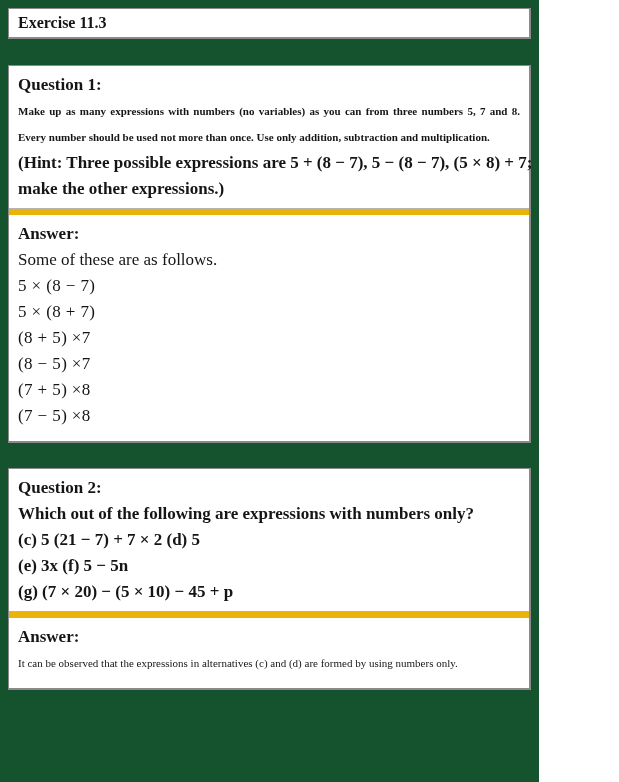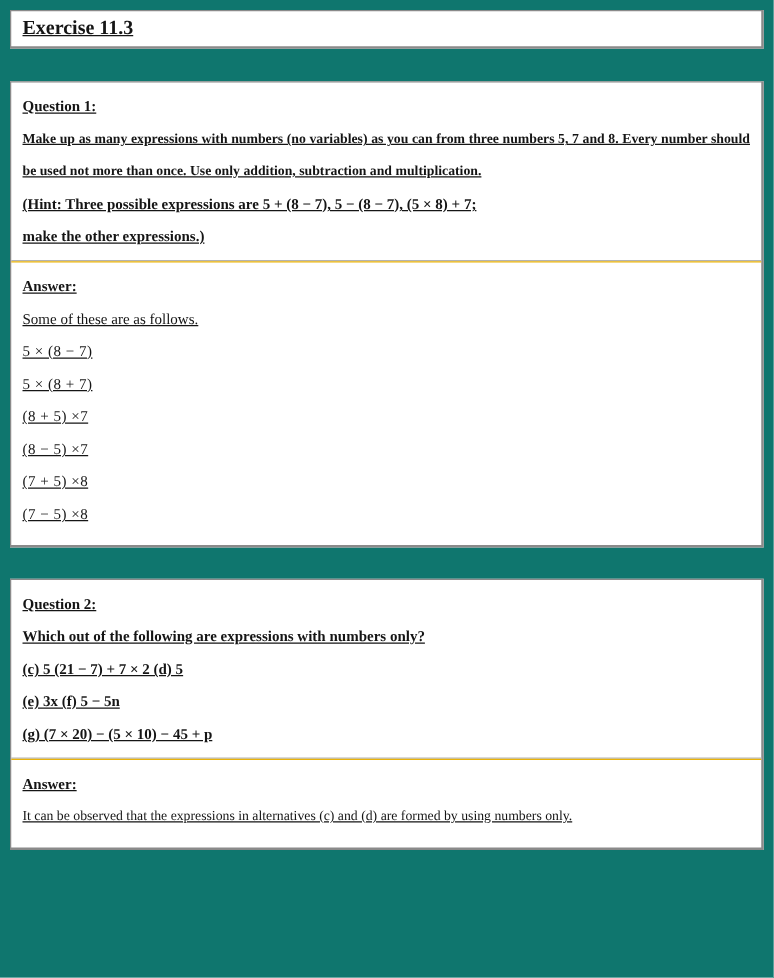--- a/index.html
+++ b/index.html
@@ -4,45 +4,44 @@
 <style>
   * { margin: 0; padding: 0; box-sizing: border-box; }
   html, body {
     width: 619px;
     height: 782px;
     background: #ffffff;
     font-family: "Liberation Serif", serif;
     color: #151515;
   }
   .page {
-    width: 619px;
+    width: 539px;
     height: 782px;
     padding: 8px;
-    background: #0f766e;
-    text-decoration: underline;
+    background: #14532d;
   }
   .box {
     border: 1px solid #8a8a8a;
     border-right-width: 2px;
     border-bottom-width: 2px;
     background: #ffffff;
   }
   .title-box {
     padding: 2px 9px;
     margin-bottom: 26px;
     font-weight: bold;
     font-size: 16px;
     line-height: 24px;
   }
   .qa-box { margin-bottom: 25px; }
   .cell { padding: 6px 9px; }
   .q-cell { border-bottom: 1px solid #b3b3b3; }
-  .a-cell { border-top: 1px solid #eab308; padding-bottom: 12px; }
+  .a-cell { border-top: 6px solid #eab308; padding-bottom: 12px; }
   .line {
-    font-size: 12px;
+    font-size: 17px;
     line-height: 26px;
     white-space: nowrap;
   }
   .para {
     font-size: 11px;
     line-height: 26px;
   }
   .bold { font-weight: bold; }
   .justify { text-align: justify; }
   .expr { letter-spacing: 0.4px; }

